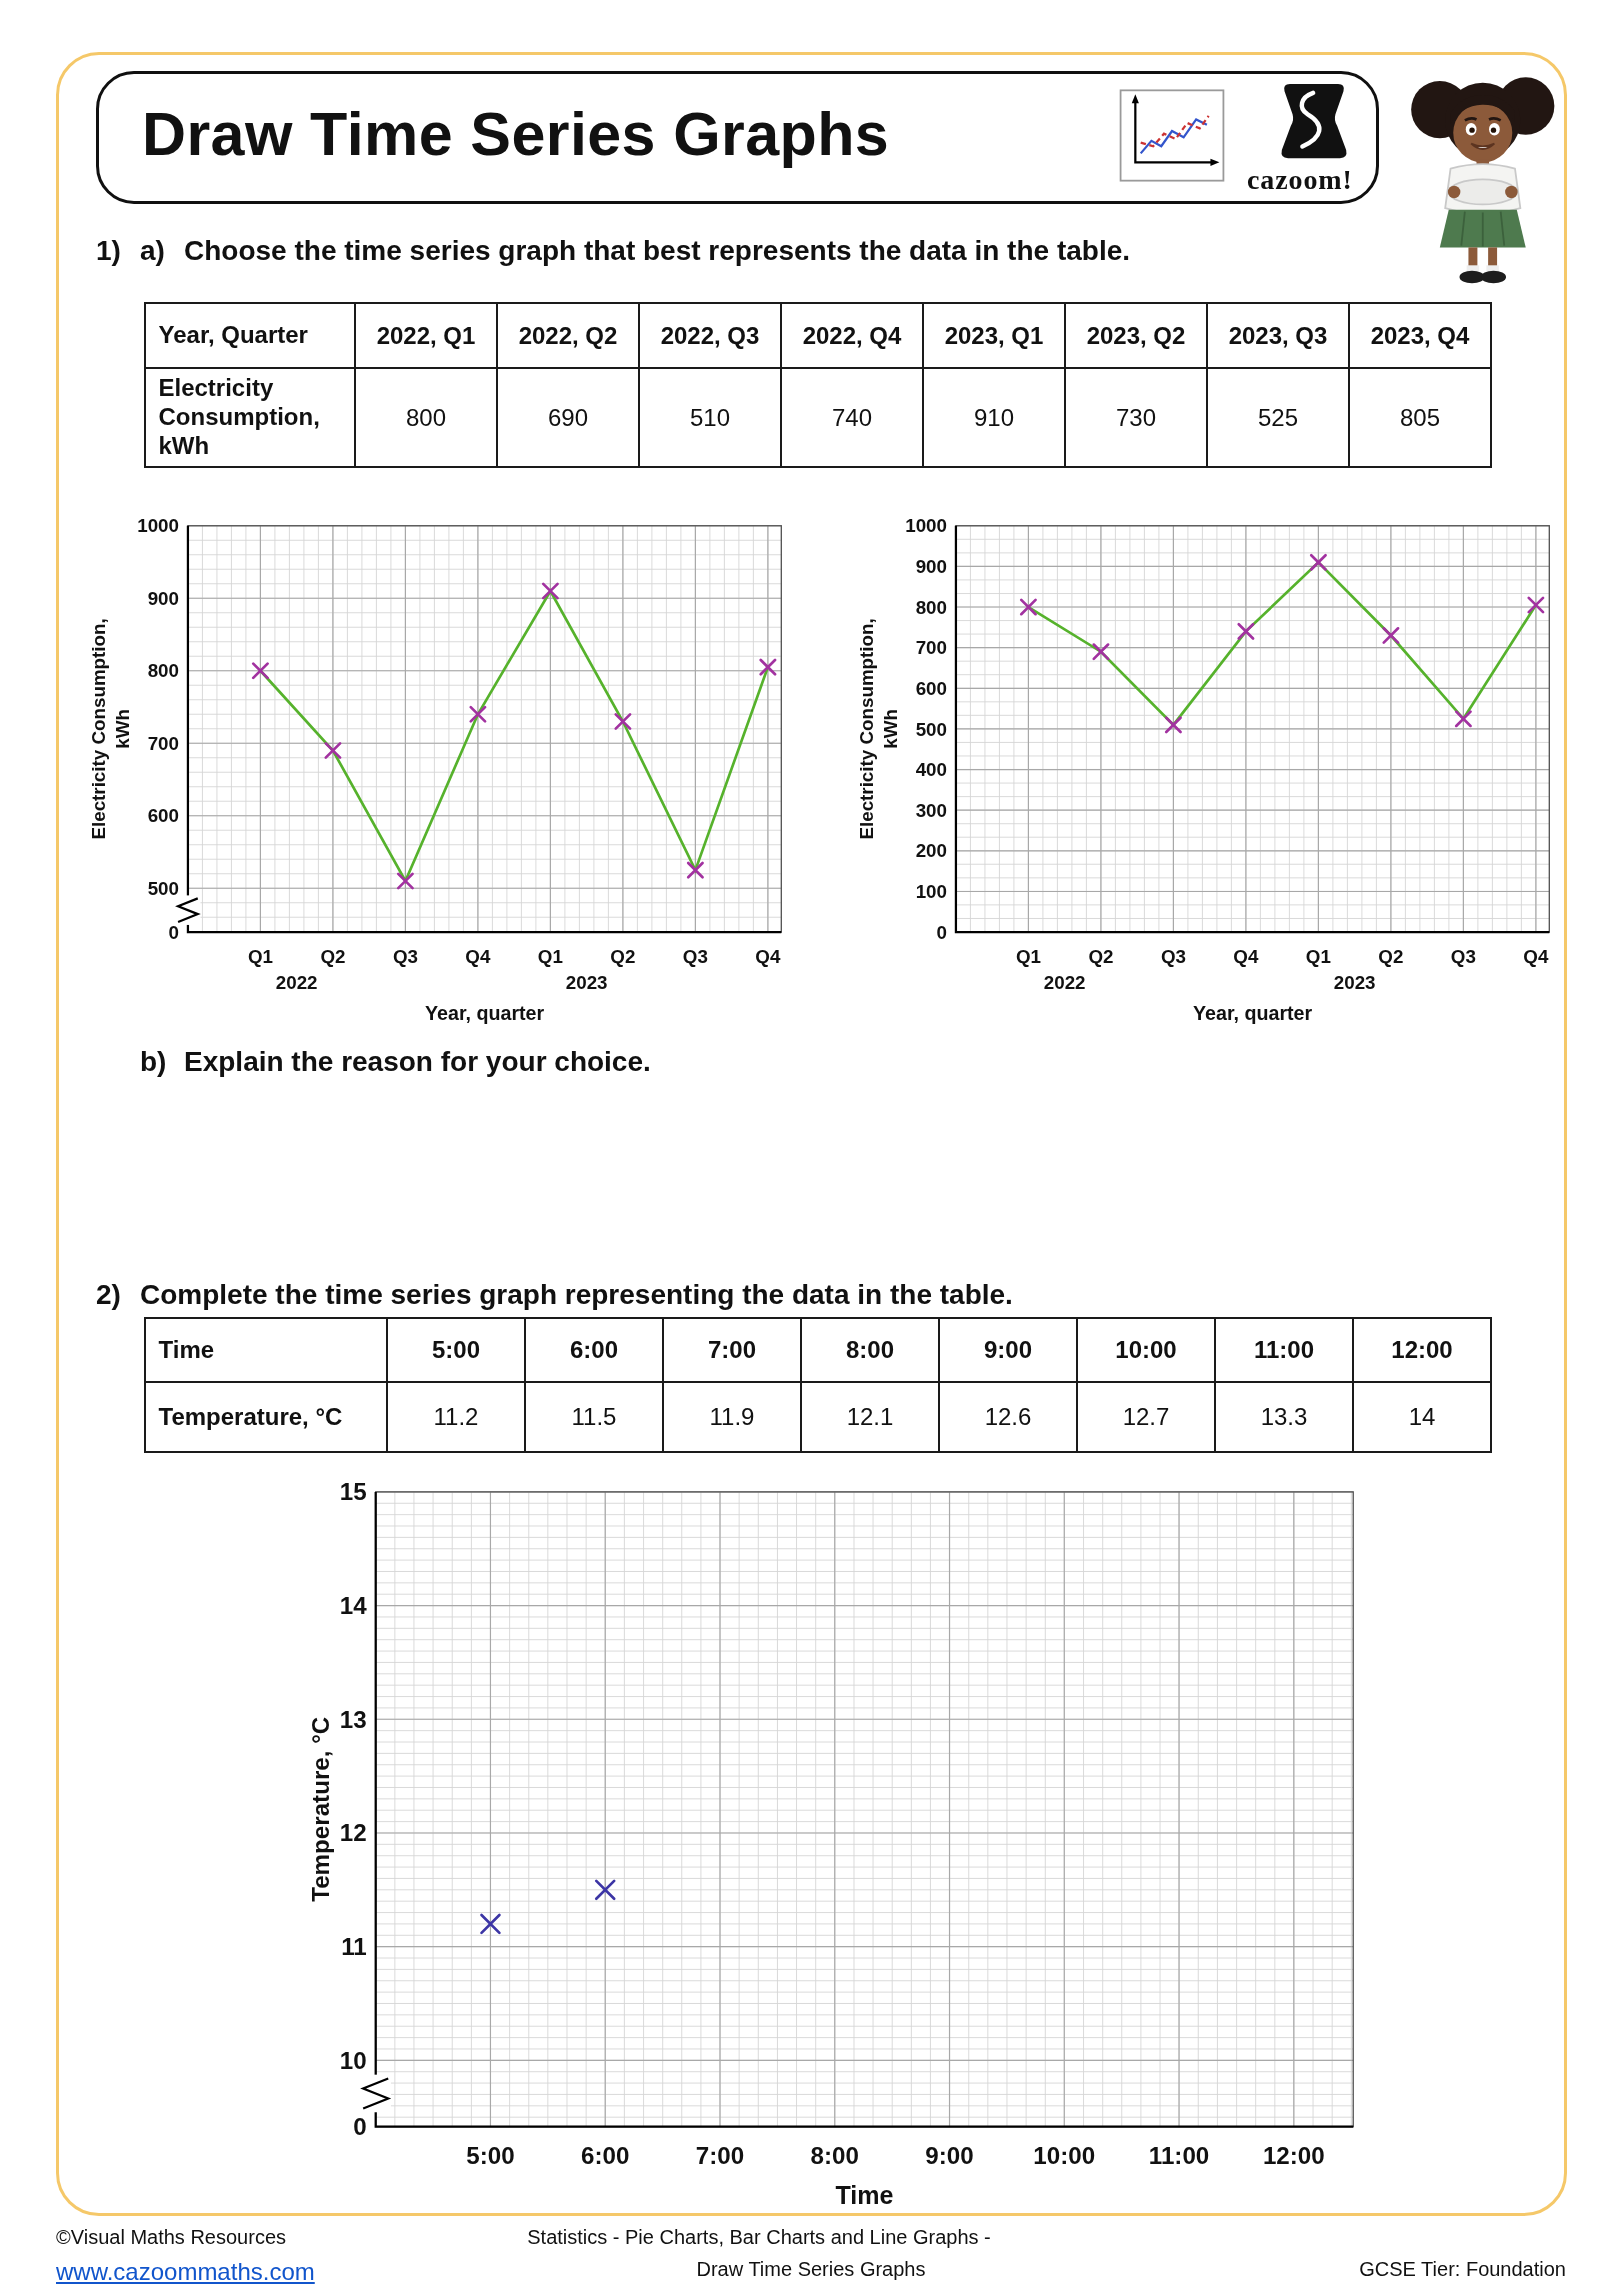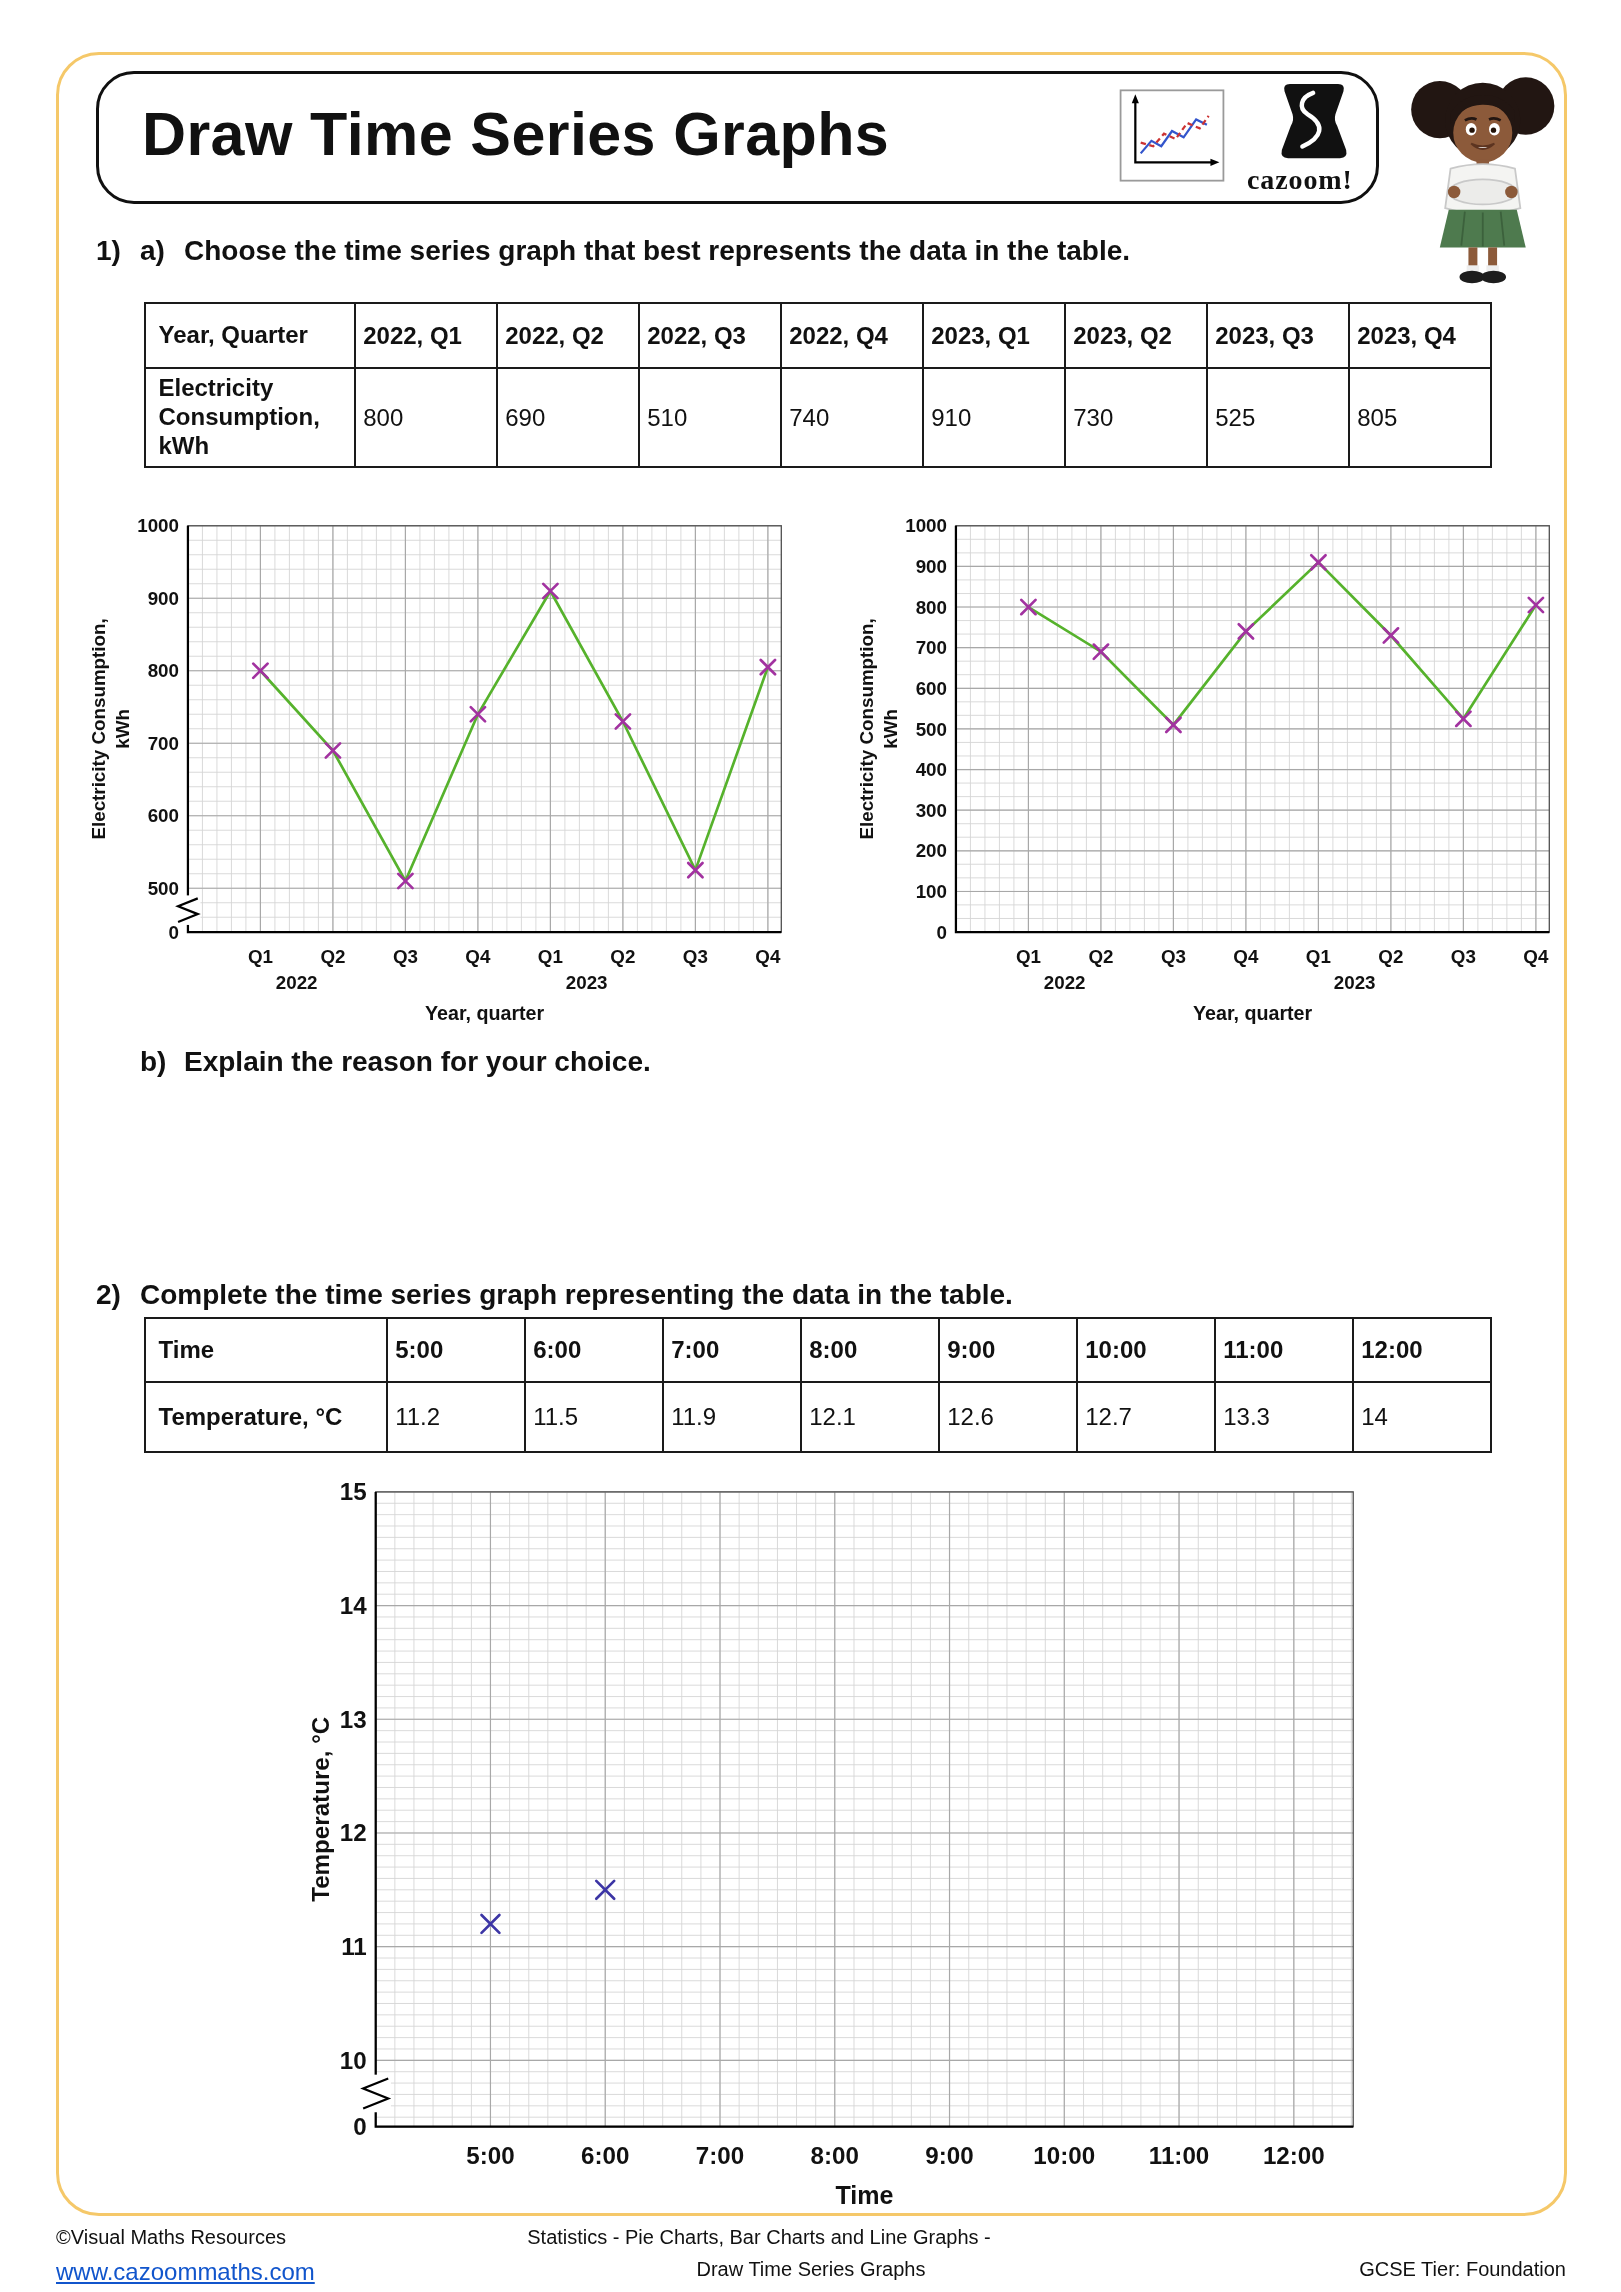--- a/index.html
+++ b/index.html
@@ -6,21 +6,21 @@
   html,body { width:1622px; height:2293px; background:#fff; overflow:hidden;
     font-family:"Liberation Sans", sans-serif; color:#111; position:relative; }
   .abs { position:absolute; }
   .page-frame { left:56px; top:52px; width:1511px; height:2164px;
     border:3.6px solid #F5C869; border-radius:43px; background:#fff; }
   .header-box { left:96px; top:71px; width:1283px; height:133px;
     border:3.6px solid #101010; border-radius:38px; background:#fff; }
   .page-title { left:142px; top:99px; font-size:61px; font-weight:bold; letter-spacing:0.4px; }
   .qtext { font-size:28px; font-weight:bold; white-space:nowrap; }
   table.data-table { position:absolute; border-collapse:collapse; table-layout:fixed; background:#fff; }
-  .data-table td { border:2.7px solid #1a1a1a; font-size:24px;
+  .data-table td { border:2.7px solid #1a1a1a; text-align:center; font-size:24px;
     vertical-align:middle; padding:5.4px 7.2px; }
   .data-table tr.hdr td { font-weight:bold; }
   .data-table td.lbl { text-align:left; font-weight:bold; padding-left:12.5px; line-height:1.2; }
   .footer-text { font-size:20px; }
   a.footer-link { color:#1155CC; font-size:24px; }
   .brand-text { font-family:"Liberation Serif", serif; font-weight:bold; font-size:28px;
     letter-spacing:0.9px; }
 </style>
 </head>
 <body>

